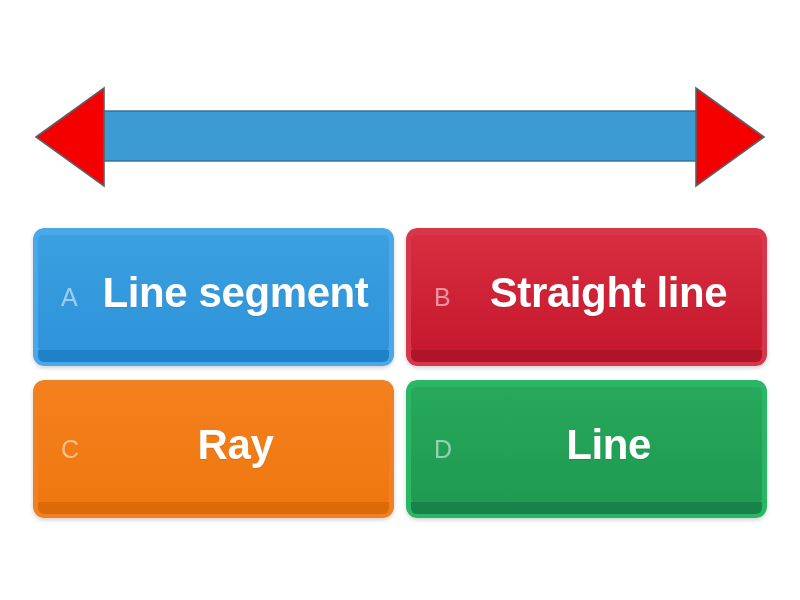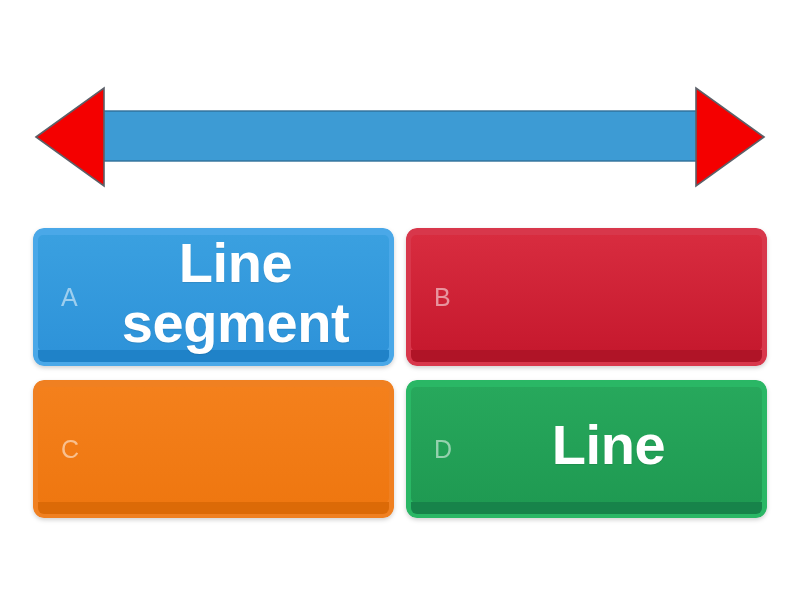--- a/index.html
+++ b/index.html
@@ -101,21 +101,21 @@
     position: absolute;
     left: 58px;
     right: 14px;
     top: 0;
     bottom: 8px;
     display: flex;
     align-items: center;
     justify-content: center;
     text-align: center;
     color: #ffffff;
-    font-size: 56px;
+    font-size: 42px;
     font-weight: bold;
     line-height: 1.07;
     letter-spacing: -0.4px;
     text-shadow: 0 1px 1px rgba(0,0,0,0.10);
     pointer-events: none;
     user-select: none;
     padding: 0 4px;
   }
 
   
@@ -159,27 +159,29 @@
       <div class="lip"></div>
       <span class="letter">A</span>
       <span class="label">Line segment</span>
     </div>
 
     <div class="answer pos-b c-red">
       <div class="rim"></div>
       <div class="face"></div>
       <div class="lip"></div>
       <span class="letter">B</span>
+      <span class="label">Straight line</span>
     </div>
 
     <div class="answer pos-c c-orange">
       <div class="rim"></div>
       <div class="face"></div>
       <div class="lip"></div>
       <span class="letter">C</span>
+      <span class="label">Ray</span>
     </div>
 
     <div class="answer pos-d c-green">
       <div class="rim"></div>
       <div class="face"></div>
       <div class="lip"></div>
       <span class="letter">D</span>
       <span class="label">Line</span>
     </div>
 

